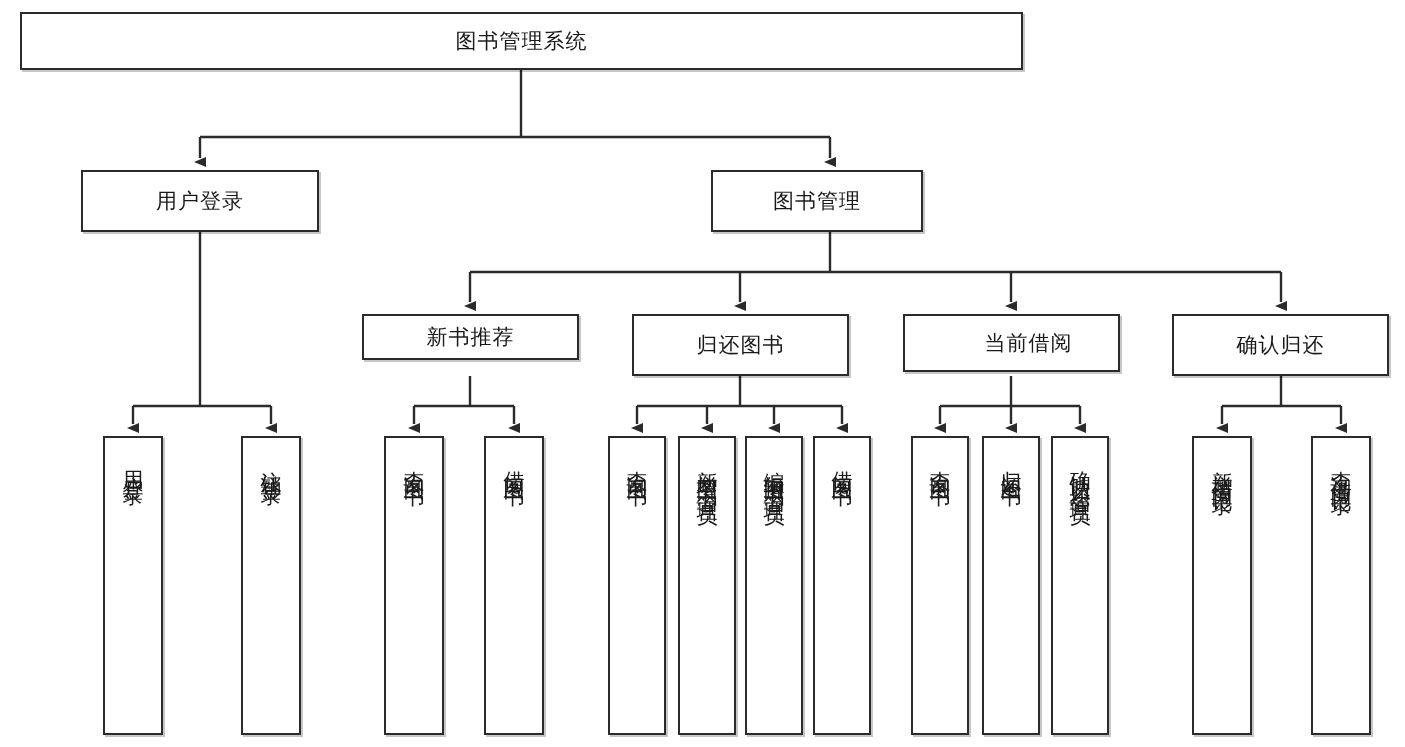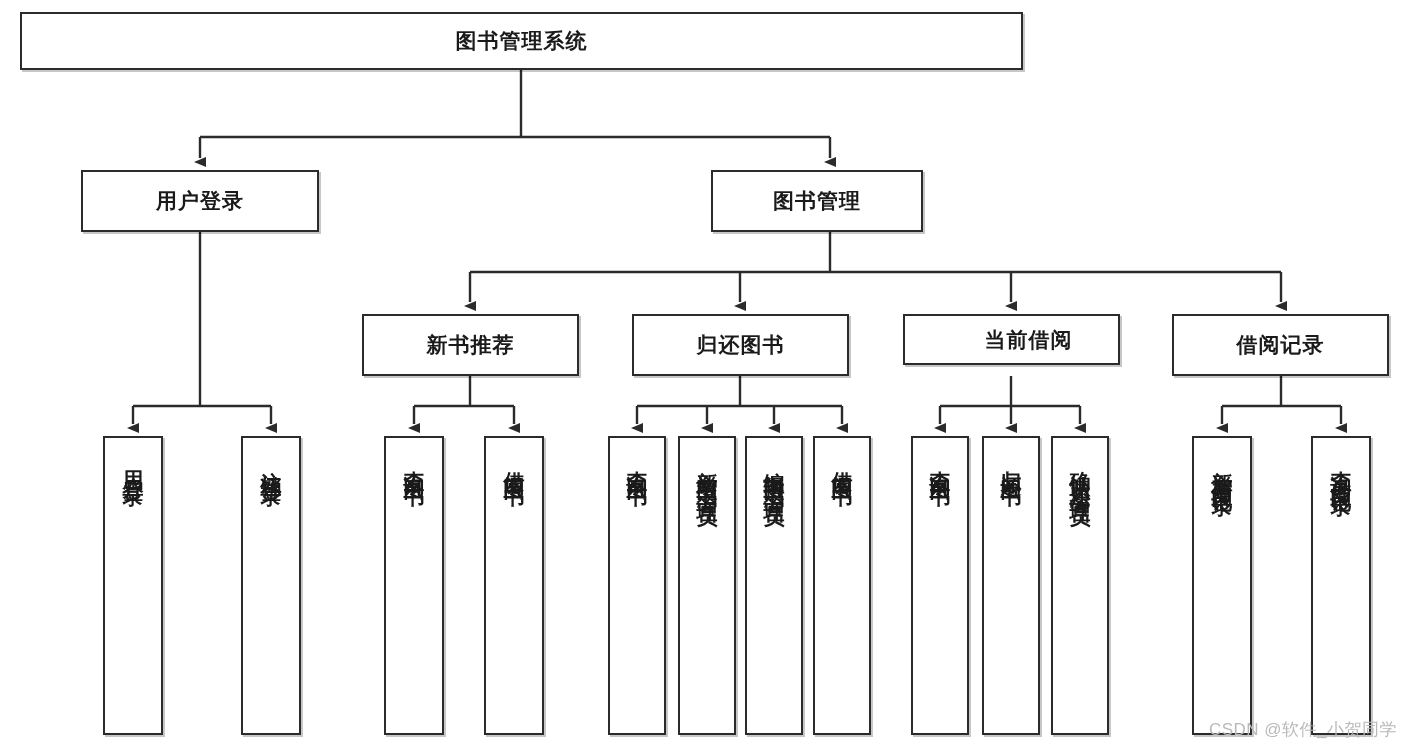--- a/index.html
+++ b/index.html
@@ -28,21 +28,20 @@
     position: absolute;
     box-sizing: border-box;
     border: 2px solid #2b2b2b;
     background: #ffffff;
     box-shadow: 2px 2px 0 rgba(0,0,0,0.22);
     display: flex;
     align-items: center;
     justify-content: center;
     color: #1a1a1a;
     z-index: 2;
-    font-weight: bold;
   }
   .node.horiz {
     font-size: 21px;
     letter-spacing: 1px;
     text-align: center;
     line-height: 1.2;
   }
   .node.vert {
     font-size: 21px;
     align-items: flex-start;
@@ -127,31 +126,31 @@
     <span>图书管理系统</span>
   </div>
 
   <div class="node horiz" style="left:81px; top:170px; width:238px; height:62px;">
     <span>用户登录</span>
   </div>
   <div class="node horiz" style="left:711px; top:170px; width:212px; height:62px;">
     <span>图书管理</span>
   </div>
 
-  <div class="node horiz" style="left:362px; top:314px; width:217px; height:62px;">
+  <div class="node horiz" style="left:362px; top:314px; width:217px; height:46px;">
     <span>新书推荐</span>
   </div>
   <div class="node horiz" style="left:632px; top:314px; width:217px; height:62px;">
     <span>归还图书</span>
   </div>
-  <div class="node horiz" style="left:903px; top:314px; width:217px; height:51px;padding-left:34px;">
+  <div class="node horiz" style="left:903px; top:314px; width:217px; height:58px;padding-left:34px;">
     <span>当前借阅</span>
   </div>
   <div class="node horiz" style="left:1172px; top:314px; width:217px; height:62px;">
-    <span>借阅记录</span>
+    <span>确认归还</span>
   </div>
 
   <div class="node vert" style="left:103px; top:436px; width:60px; height:299px;">
     <span class="vtext">用户登录</span>
   </div>
   <div class="node vert" style="left:241px; top:436px; width:60px; height:299px;">
     <span class="vtext">注销登录</span>
   </div>
 
   <div class="node vert" style="left:384px; top:436px; width:60px; height:299px;">
@@ -184,15 +183,14 @@
     <span class="vtext">确认归还（管理员）</span>
   </div>
 
   <div class="node vert" style="left:1192px; top:436px; width:60px; height:299px;">
     <span class="vtext">新增借阅记录</span>
   </div>
   <div class="node vert" style="left:1311px; top:436px; width:60px; height:299px;">
     <span class="vtext">查询借阅记录</span>
   </div>
 
-  <div class="watermark">CSDN @软件_小贺同学</div>
 
 </div>
 
 </body></html>

